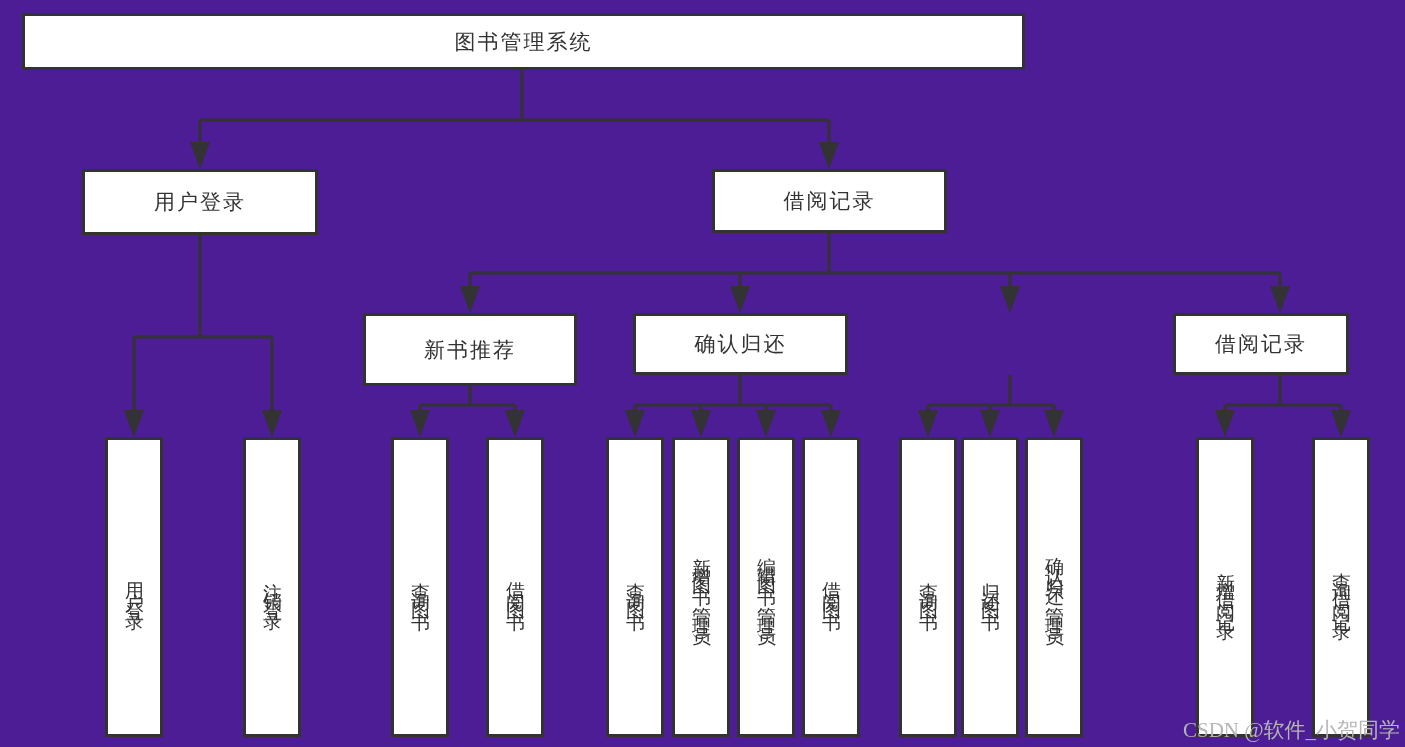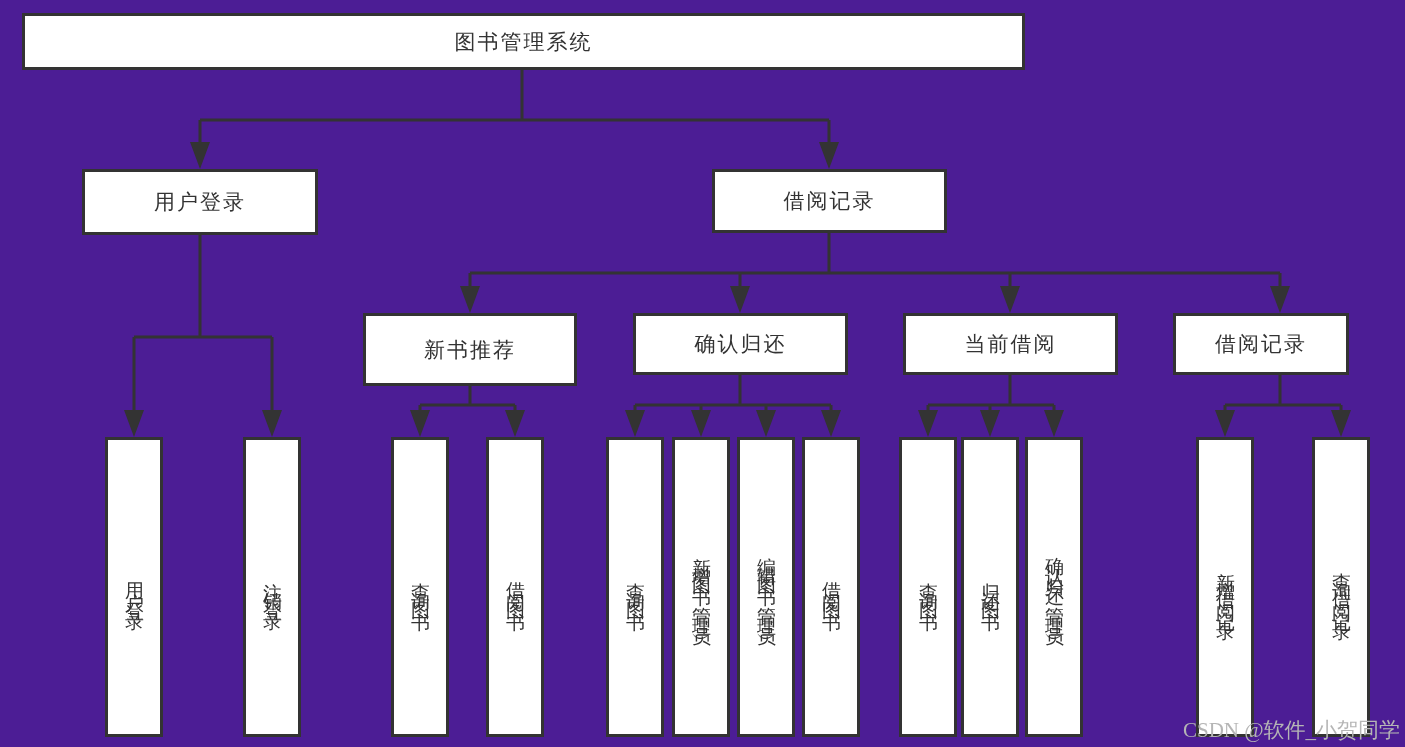--- a/index.html
+++ b/index.html
@@ -69,23 +69,20 @@
   <div class="box" style="left:712px;top:169px;width:235px;height:64px">
     <span class="hlabel">借阅记录</span>
   </div>
 
   <div class="box" style="left:363px;top:313px;width:214px;height:73px">
     <span class="hlabel">新书推荐</span>
   </div>
   <div class="box" style="left:633px;top:313px;width:215px;height:62px">
     <span class="hlabel">确认归还</span>
   </div>
-  <div class="box" style="left:903px;top:313px;width:215px;height:62px">
-    <span class="hlabel">当前借阅</span>
-  </div>
   <div class="box" style="left:1173px;top:313px;width:176px;height:62px">
     <span class="hlabel">借阅记录</span>
   </div>
 
   <div class="box leaf" style="left:105px">
     <span class="vlabel">用户登录</span>
   </div>
   <div class="box leaf" style="left:243px">
     <span class="vlabel">注销登录</span>
   </div>

